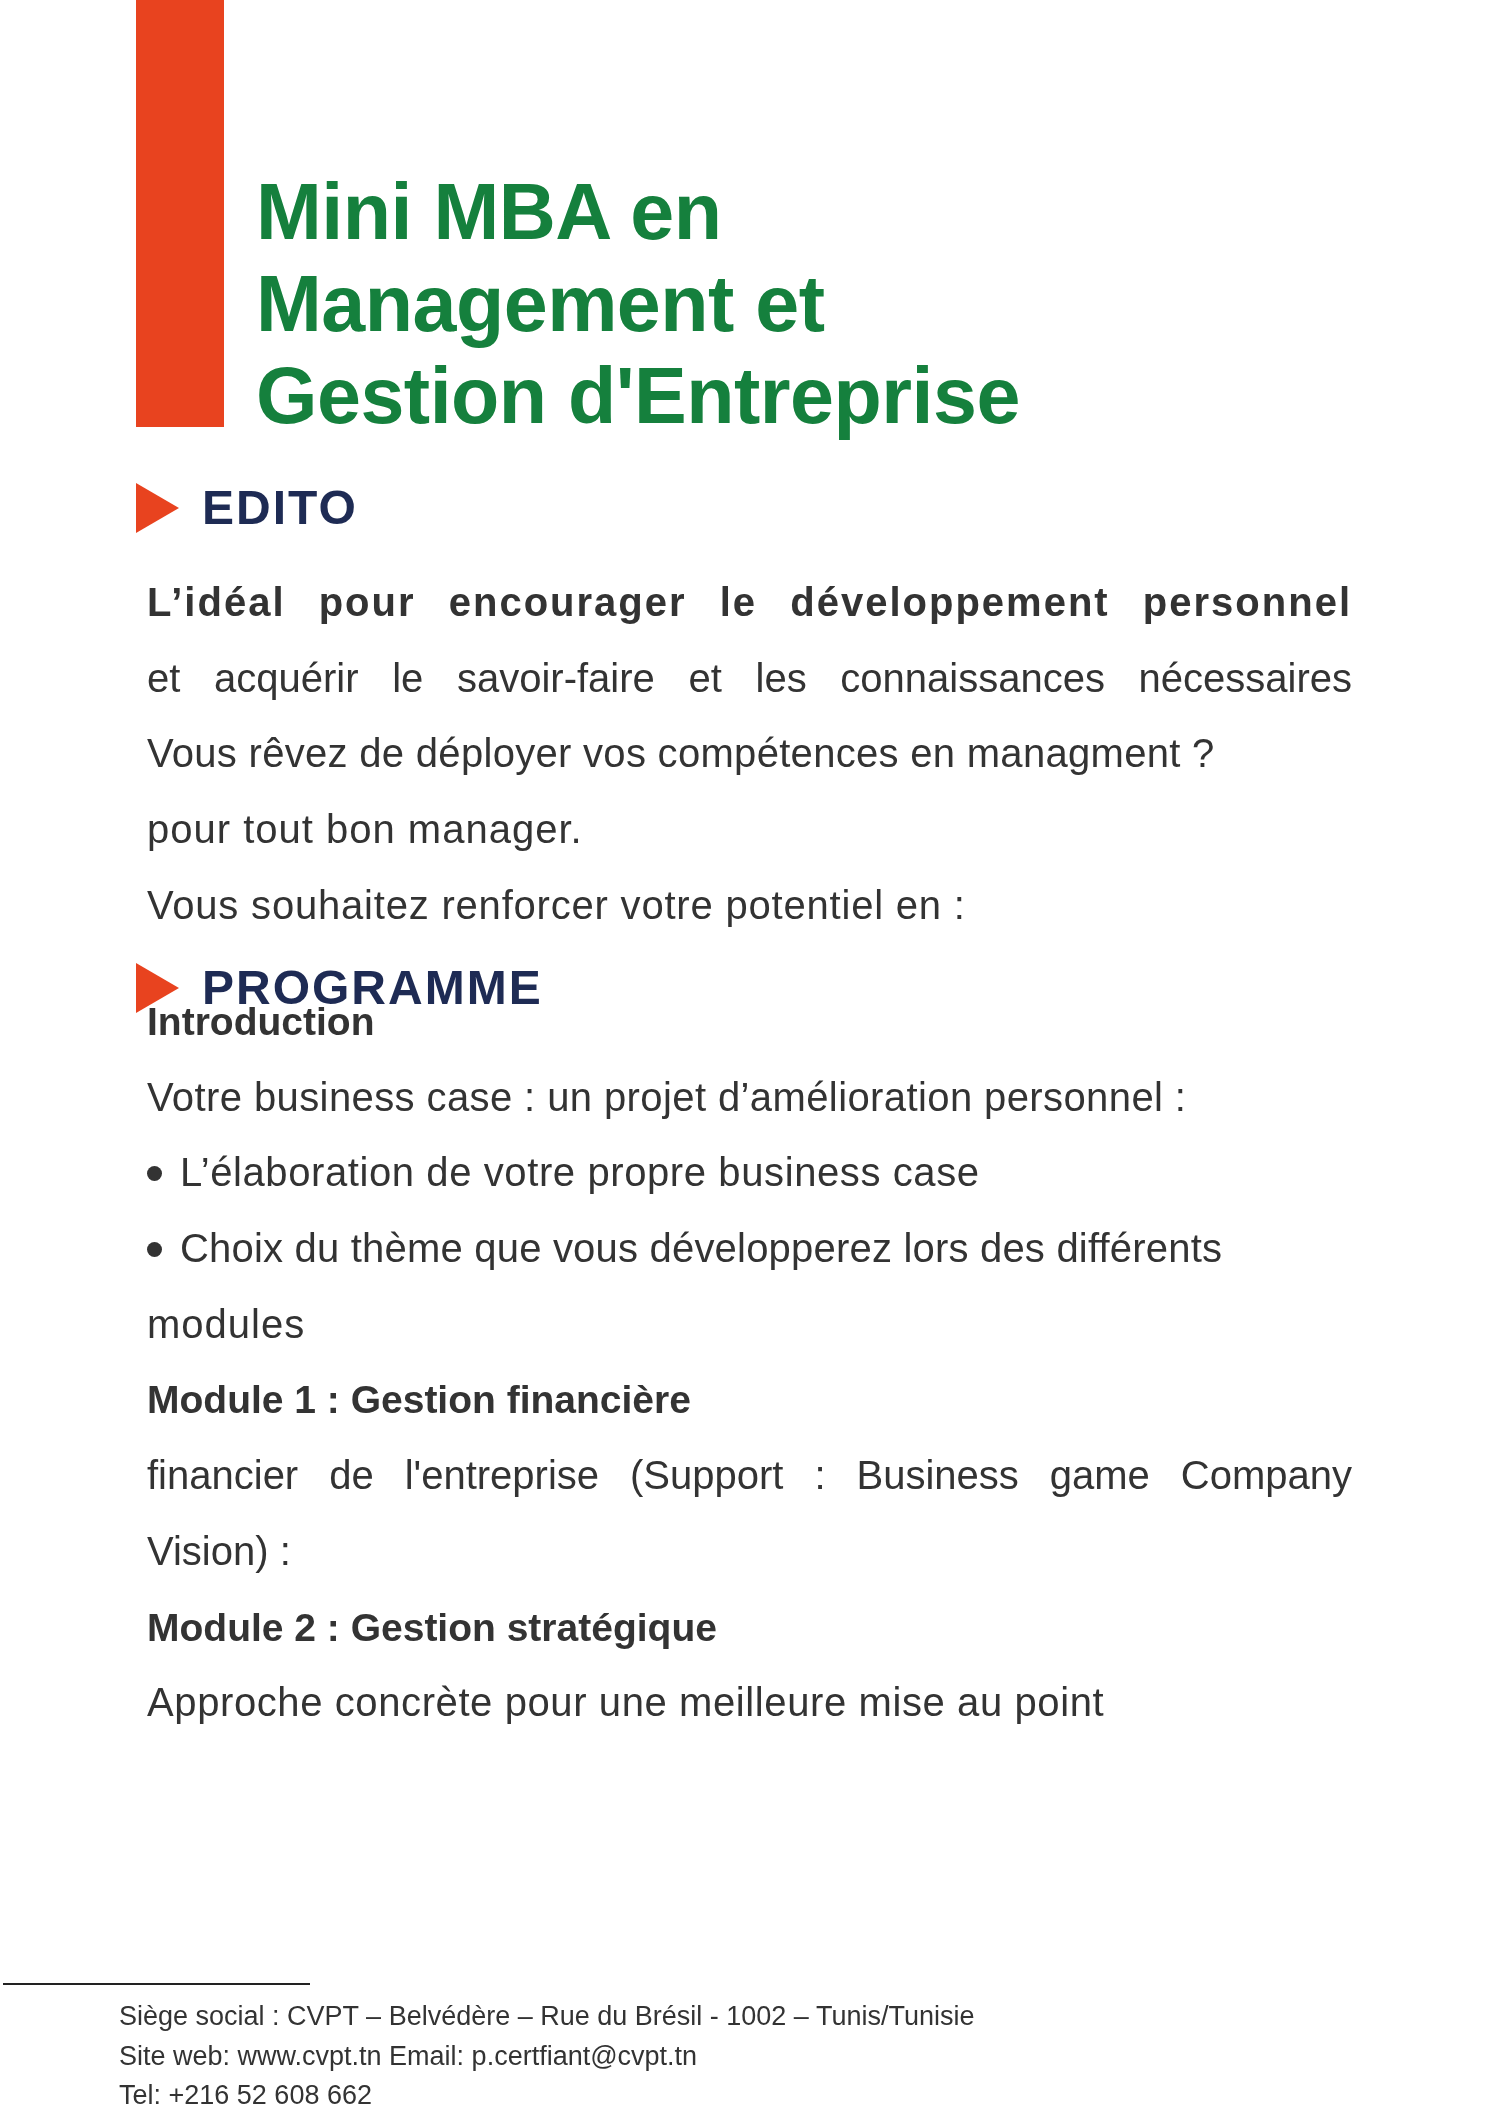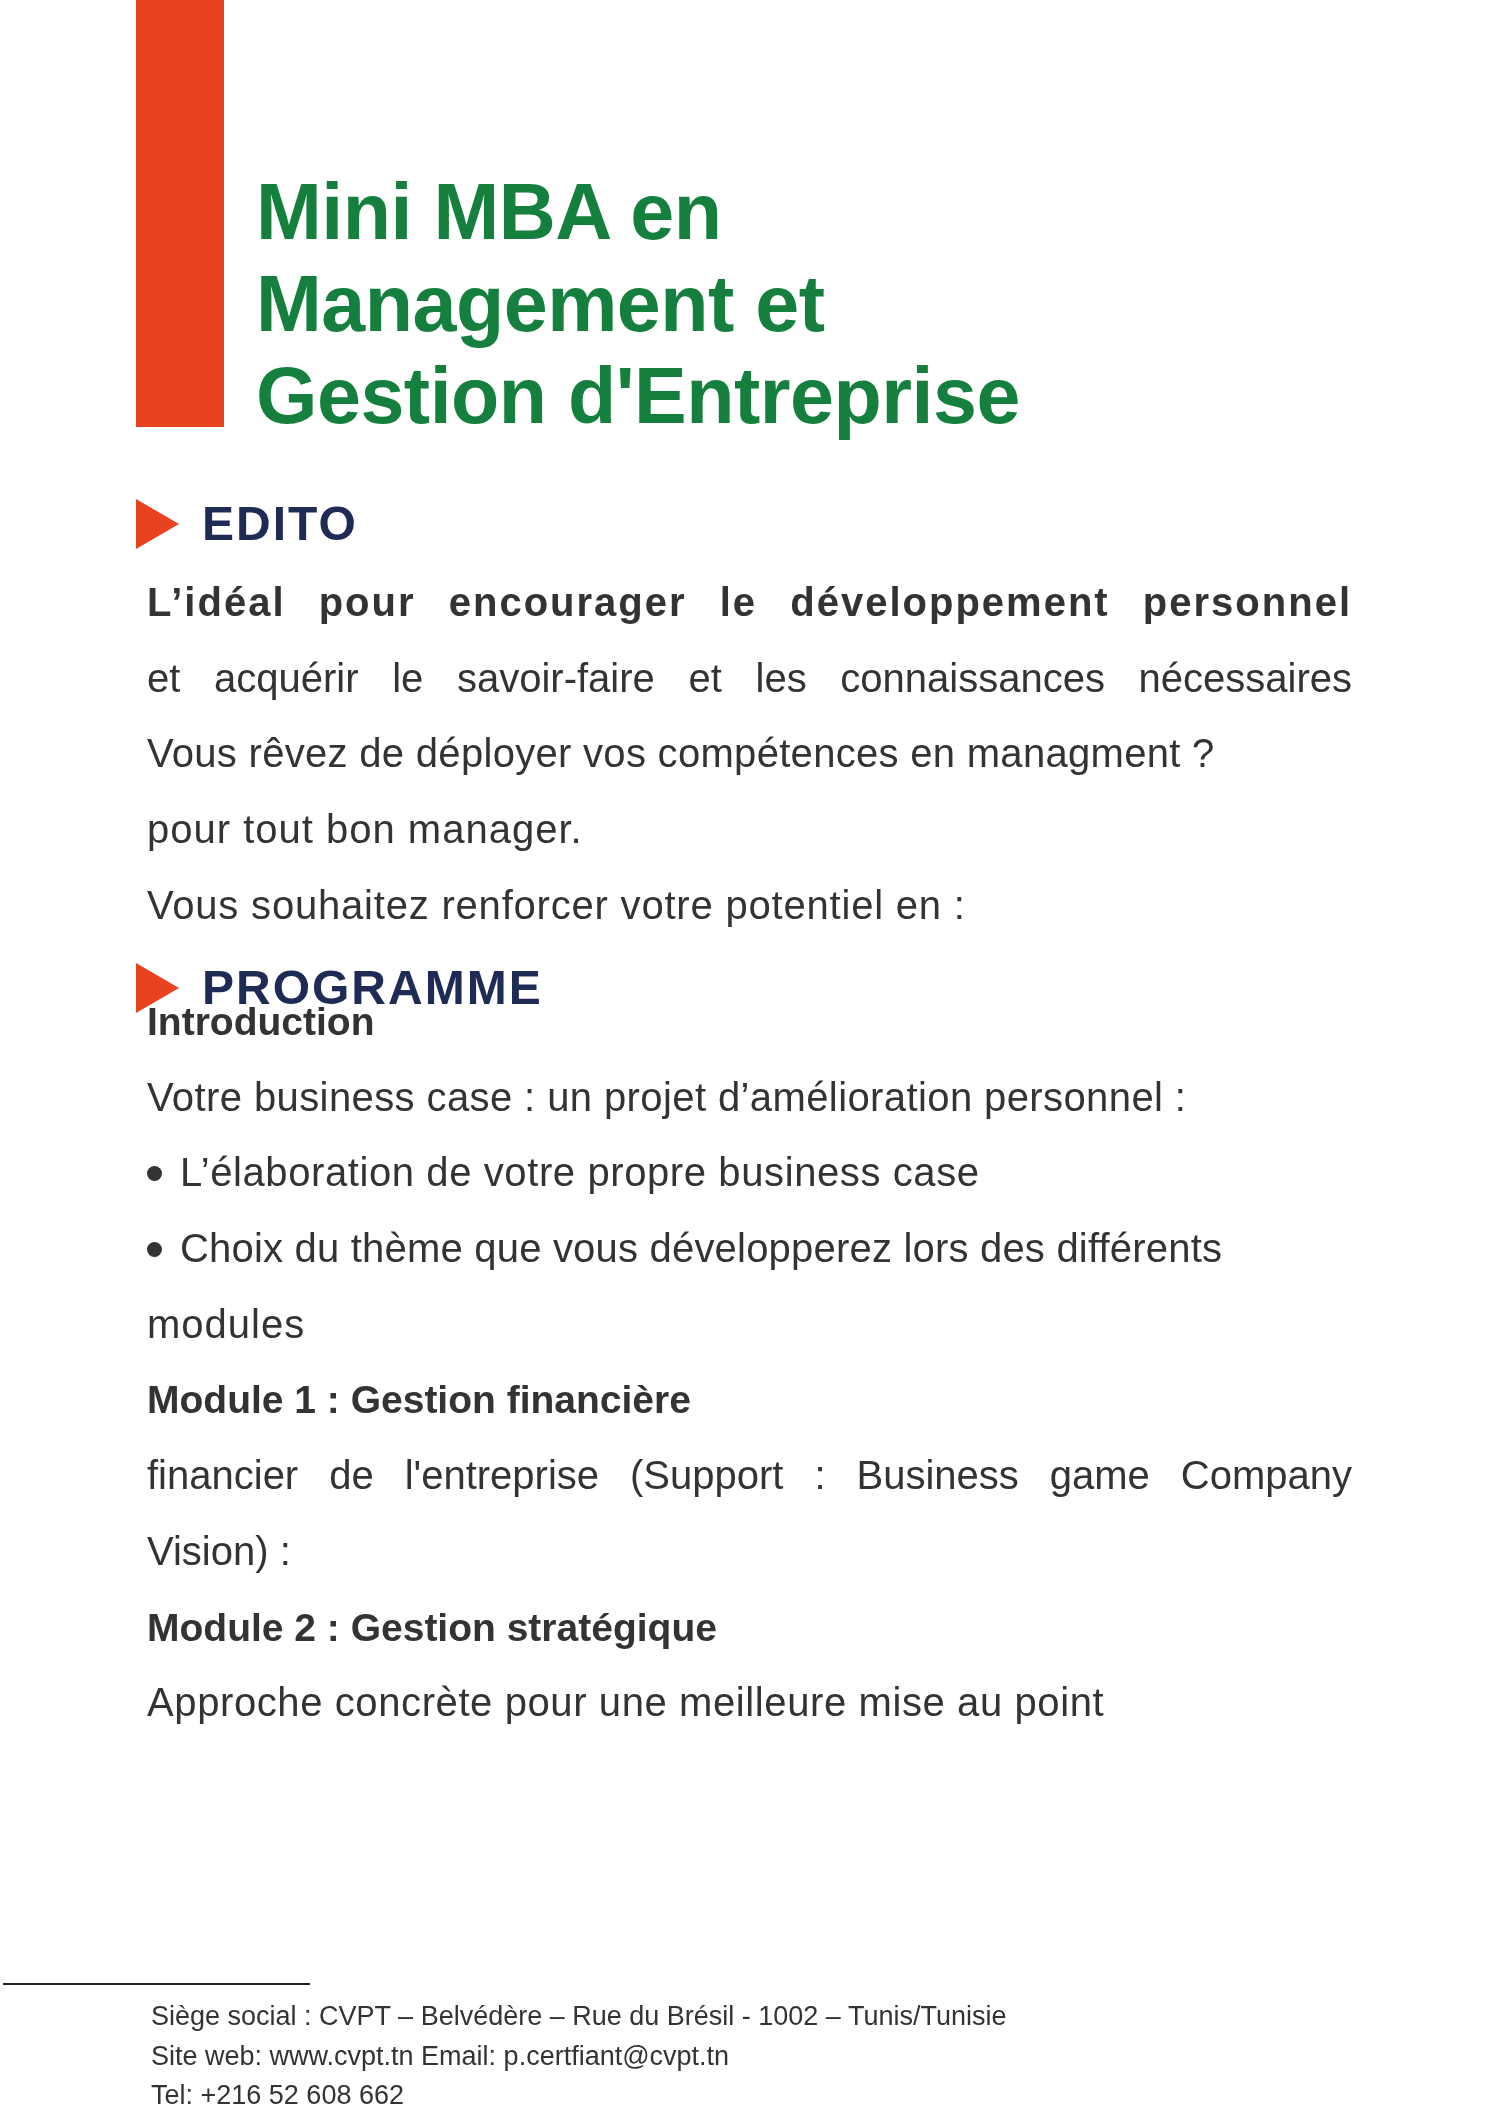--- a/index.html
+++ b/index.html
@@ -109,35 +109,34 @@
     position: absolute;
     left: 119px;
     top: 1997px;
     font-size: 27px;
     line-height: 39.5px;
     color: #333333;
   }
   .footer-line {
     display: block;
     white-space: nowrap;
-    margin-left: 32px;
   }
 </style>
 </head>
 <body>
 
 <div class="accent-bar"></div>
 
 <h1 class="title">
   <span class="title-line">Mini MBA en</span>
   <span class="title-line">Management et</span>
   <span class="title-line">Gestion d'Entreprise</span>
 </h1>
 
-<div class="section-heading" style="top:499px;text-align:right;">
+<div class="section-heading" style="top:483px;text-align:right;">
   <span class="tri"></span>
   <span class="label">EDITO</span>
 </div>
 
 <div class="text-block" style="top:565px;">
   <div class="line just" style="letter-spacing:2px;font-weight:bold;">L’idéal pour encourager le développement personnel</div>
   <div class="line just">et acquérir le savoir-faire et les connaissances nécessaires</div>
   <div class="line" style="letter-spacing:0.3px;">Vous rêvez de déployer vos compétences en managment ?</div>
   <div class="line" style="letter-spacing:1px;">pour tout bon manager.</div>
   <div class="line" style="letter-spacing:0.8px;">Vous souhaitez renforcer votre potentiel en :</div>

